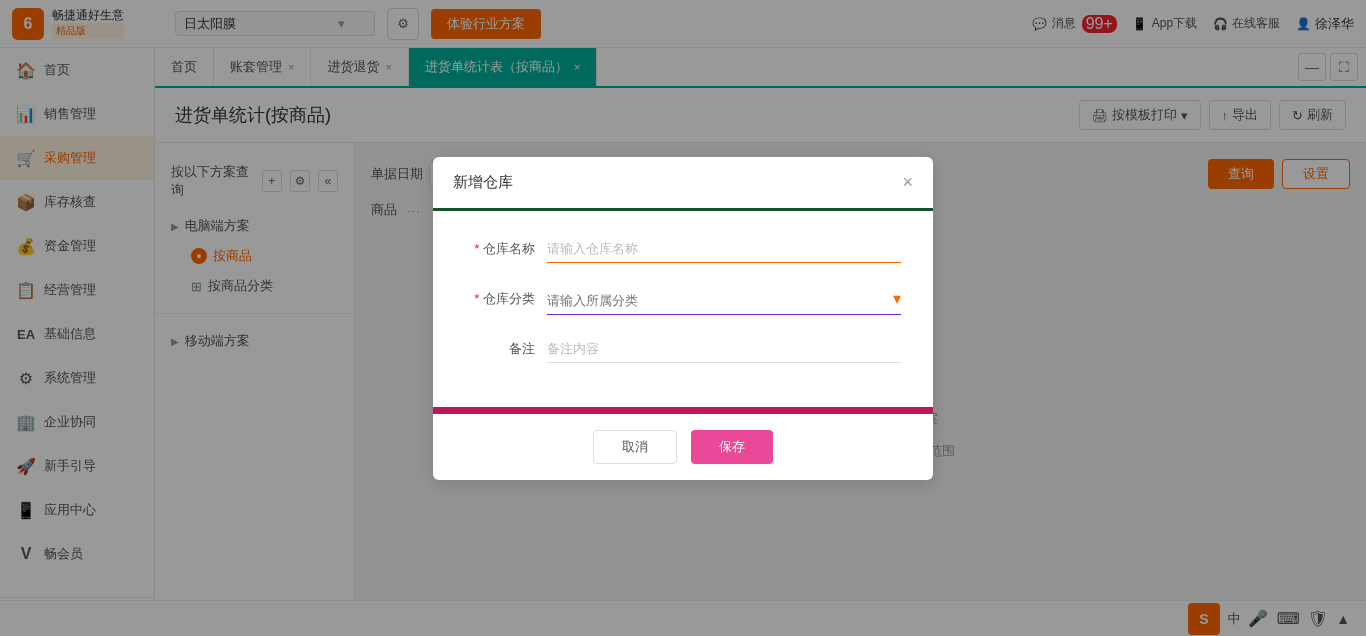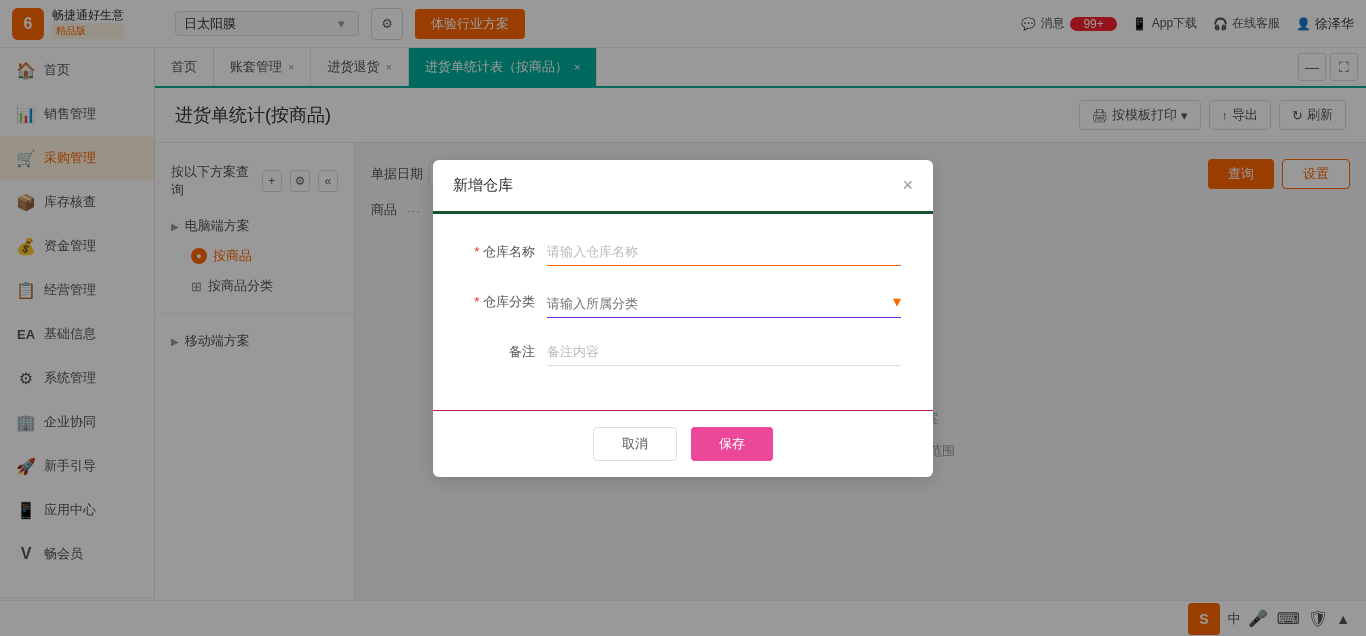--- a/index.html
+++ b/index.html
@@ -31,21 +31,21 @@
       color: #fff; font-weight: bold; font-size: 16px;
     }
     .logo-text { font-size: 12px; color: #333; line-height: 1.3; }
     .logo-badge { font-size: 10px; color: #ff6600; background: #fff3e0; padding: 1px 4px; border-radius: 2px; }
     .search-area {
       display: flex; align-items: center;
       border: 1px solid #ddd;
       border-radius: 4px;
       padding: 4px 8px;
       background: #f9f9f9;
-      width: 184px;
+      width: 200px;
       margin: 0 8px;
     }
     .search-area input {
       border: none; background: transparent; outline: none; font-size: 13px; width: 150px; color: #333;
     }
     .search-arrow { color: #999; margin-left: 4px; cursor: pointer; }
     .gear-btn {
       width: 32px; height: 32px;
       border: 1px solid #ddd; border-radius: 4px;
       display: flex; align-items: center; justify-content: center;
@@ -64,22 +64,22 @@
     .header-right {
       margin-left: auto;
       display: flex; align-items: center; gap: 16px;
     }
     .header-icon-item {
       display: flex; align-items: center; gap: 4px;
       cursor: pointer; color: #555; font-size: 12px;
     }
     .badge-red {
       background: #f5222d; color: #fff;
-      border-radius: 8px; padding: 0 13px;
-      font-size: 12px; margin-left: 2px;
+      border-radius: 8px; padding: 0 4px;
+      font-size: 16px; margin-left: 2px;
     }
     .user-name { color: #333; font-size: 13px; cursor: pointer; }
 
     
     .tab-bar {
       height: 40px;
       background: #fff;
       display: flex;
       align-items: center;
       padding: 0 0 0 0;
@@ -289,21 +289,21 @@
       border-bottom: 1px solid #6d28d9;
       padding: 6px 0;
     }
     .form-select-input {
       flex: 1; border: none; outline: none;
       font-size: 13px; color: #bbb; background: transparent;
     }
     .form-select-arrow { color: #ff6600; font-size: 16px; cursor: pointer; }
     .modal-footer {
       padding: 16px 20px;
-      border-top: 1px solid #be185d;
+      border-top: 7px solid #be185d;
       display: flex; justify-content: center; gap: 14px;
     }
     .btn-cancel {
       border: 1px solid #ddd; background: #fff;
       color: #555; border-radius: 4px;
       padding: 7px 28px; cursor: pointer; font-size: 13px;
     }
     .btn-save {
       background: #ec4899; color: #fff;
       border: none; border-radius: 4px;

